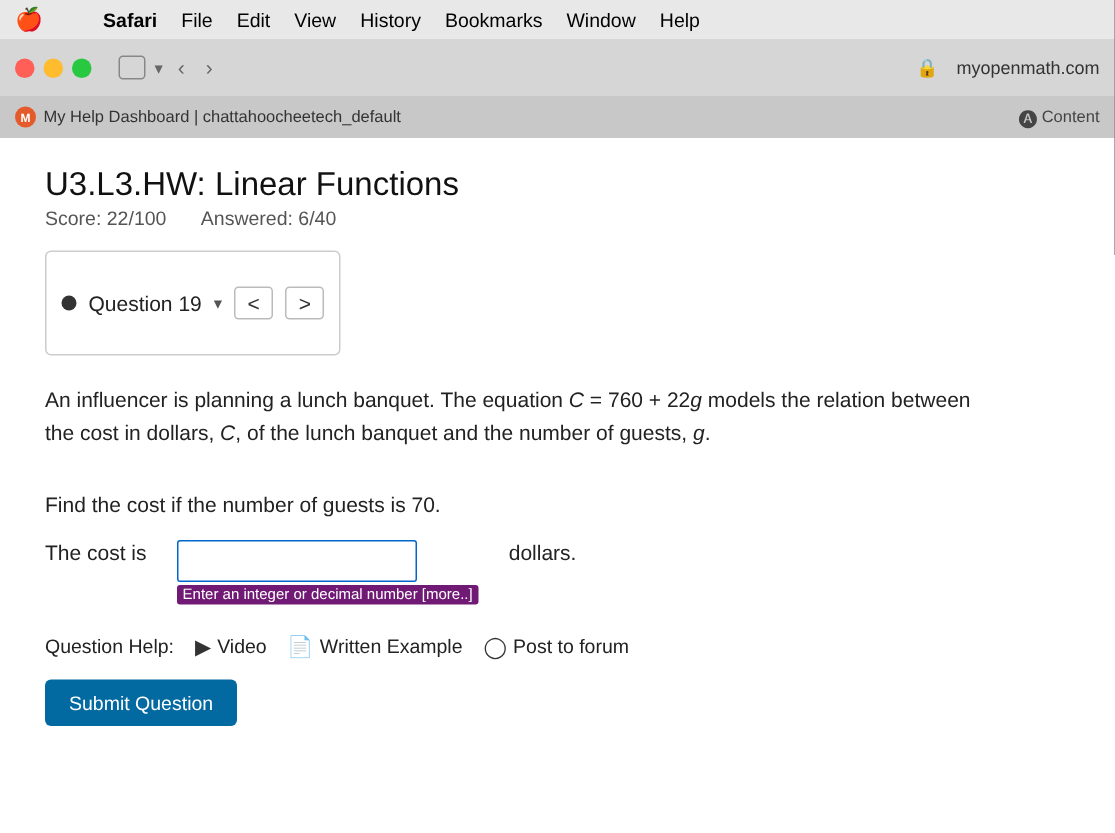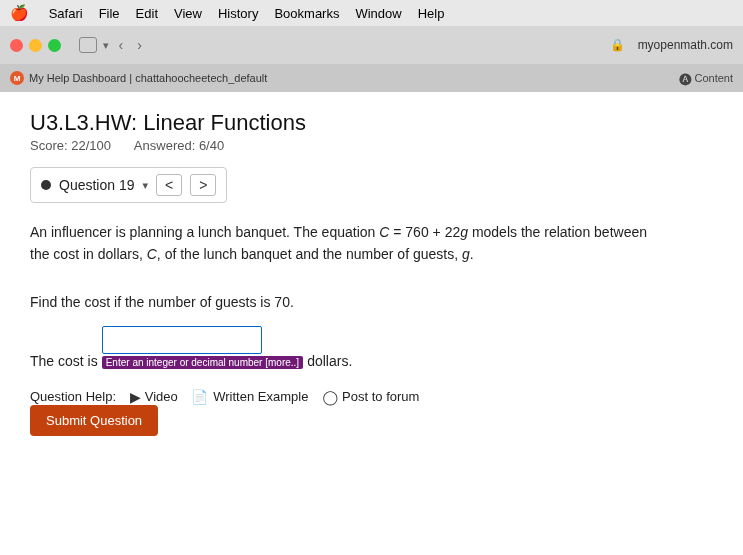--- a/index.html
+++ b/index.html
@@ -24,21 +24,22 @@
       color: #000;
     }
     .menu-bar .apple-logo {
       font-size: 15px;
       margin-right: 4px;
     }
     .menu-bar .menu-item {
       cursor: default;
     }
     .menu-bar .menu-item.bold {
-      font-weight: 400;
+      font-weight: 700;
+      margin-left: 20px;
     }
 
     
     .browser-chrome {
       background: #d6d6d6;
       height: 38px;
       display: flex;
       align-items: center;
       padding: 0 10px;
       gap: 8px;
@@ -163,21 +164,21 @@
     }
 
     
     .question-nav {
       display: flex;
       align-items: center;
       gap: 8px;
       margin-bottom: 18px;
       border: 1px solid #ccc;
       border-radius: 4px;
-      padding: 6px 10px;
+      padding: 23px 10px;
       display: inline-flex;
     }
     .q-dot {
       width: 10px;
       height: 10px;
       border-radius: 50%;
       background: #333;
       display: inline-block;
     }
     .q-label {
@@ -215,22 +216,22 @@
 
     .answer-row {
       display: flex;
       align-items: flex-start;
       gap: 8px;
       margin-bottom: 20px;
       flex-direction: column;
     }
     .answer-inline {
       display: flex;
-      align-items: flex-end;
-      gap: 4px;
+      align-items: flex-start;
+      gap: 20px;
     }
     .answer-label {
       font-size: 14px;
       color: #222;
     }
     .answer-input-wrapper {
       display: flex;
       flex-direction: column;
       gap: 2px;
     }
@@ -257,39 +258,40 @@
       color: #222;
     }
 
     
     .question-help {
       display: flex;
       align-items: center;
       gap: 14px;
       font-size: 13px;
       color: #222;
+      margin-bottom: 14px;
     }
     .help-label {
       font-weight: 500;
     }
     .help-item {
       display: flex;
       align-items: center;
       gap: 4px;
       color: #222;
       cursor: pointer;
     }
     .help-item-icon {
       color: #333;
       font-size: 14px;
     }
 
     
     .submit-btn {
-      background: #c2410c;
+      background: #0369a1;
       color: white;
       border: none;
       border-radius: 4px;
       padding: 8px 16px;
       font-size: 13px;
       cursor: pointer;
       font-weight: 500;
     }
 
     

